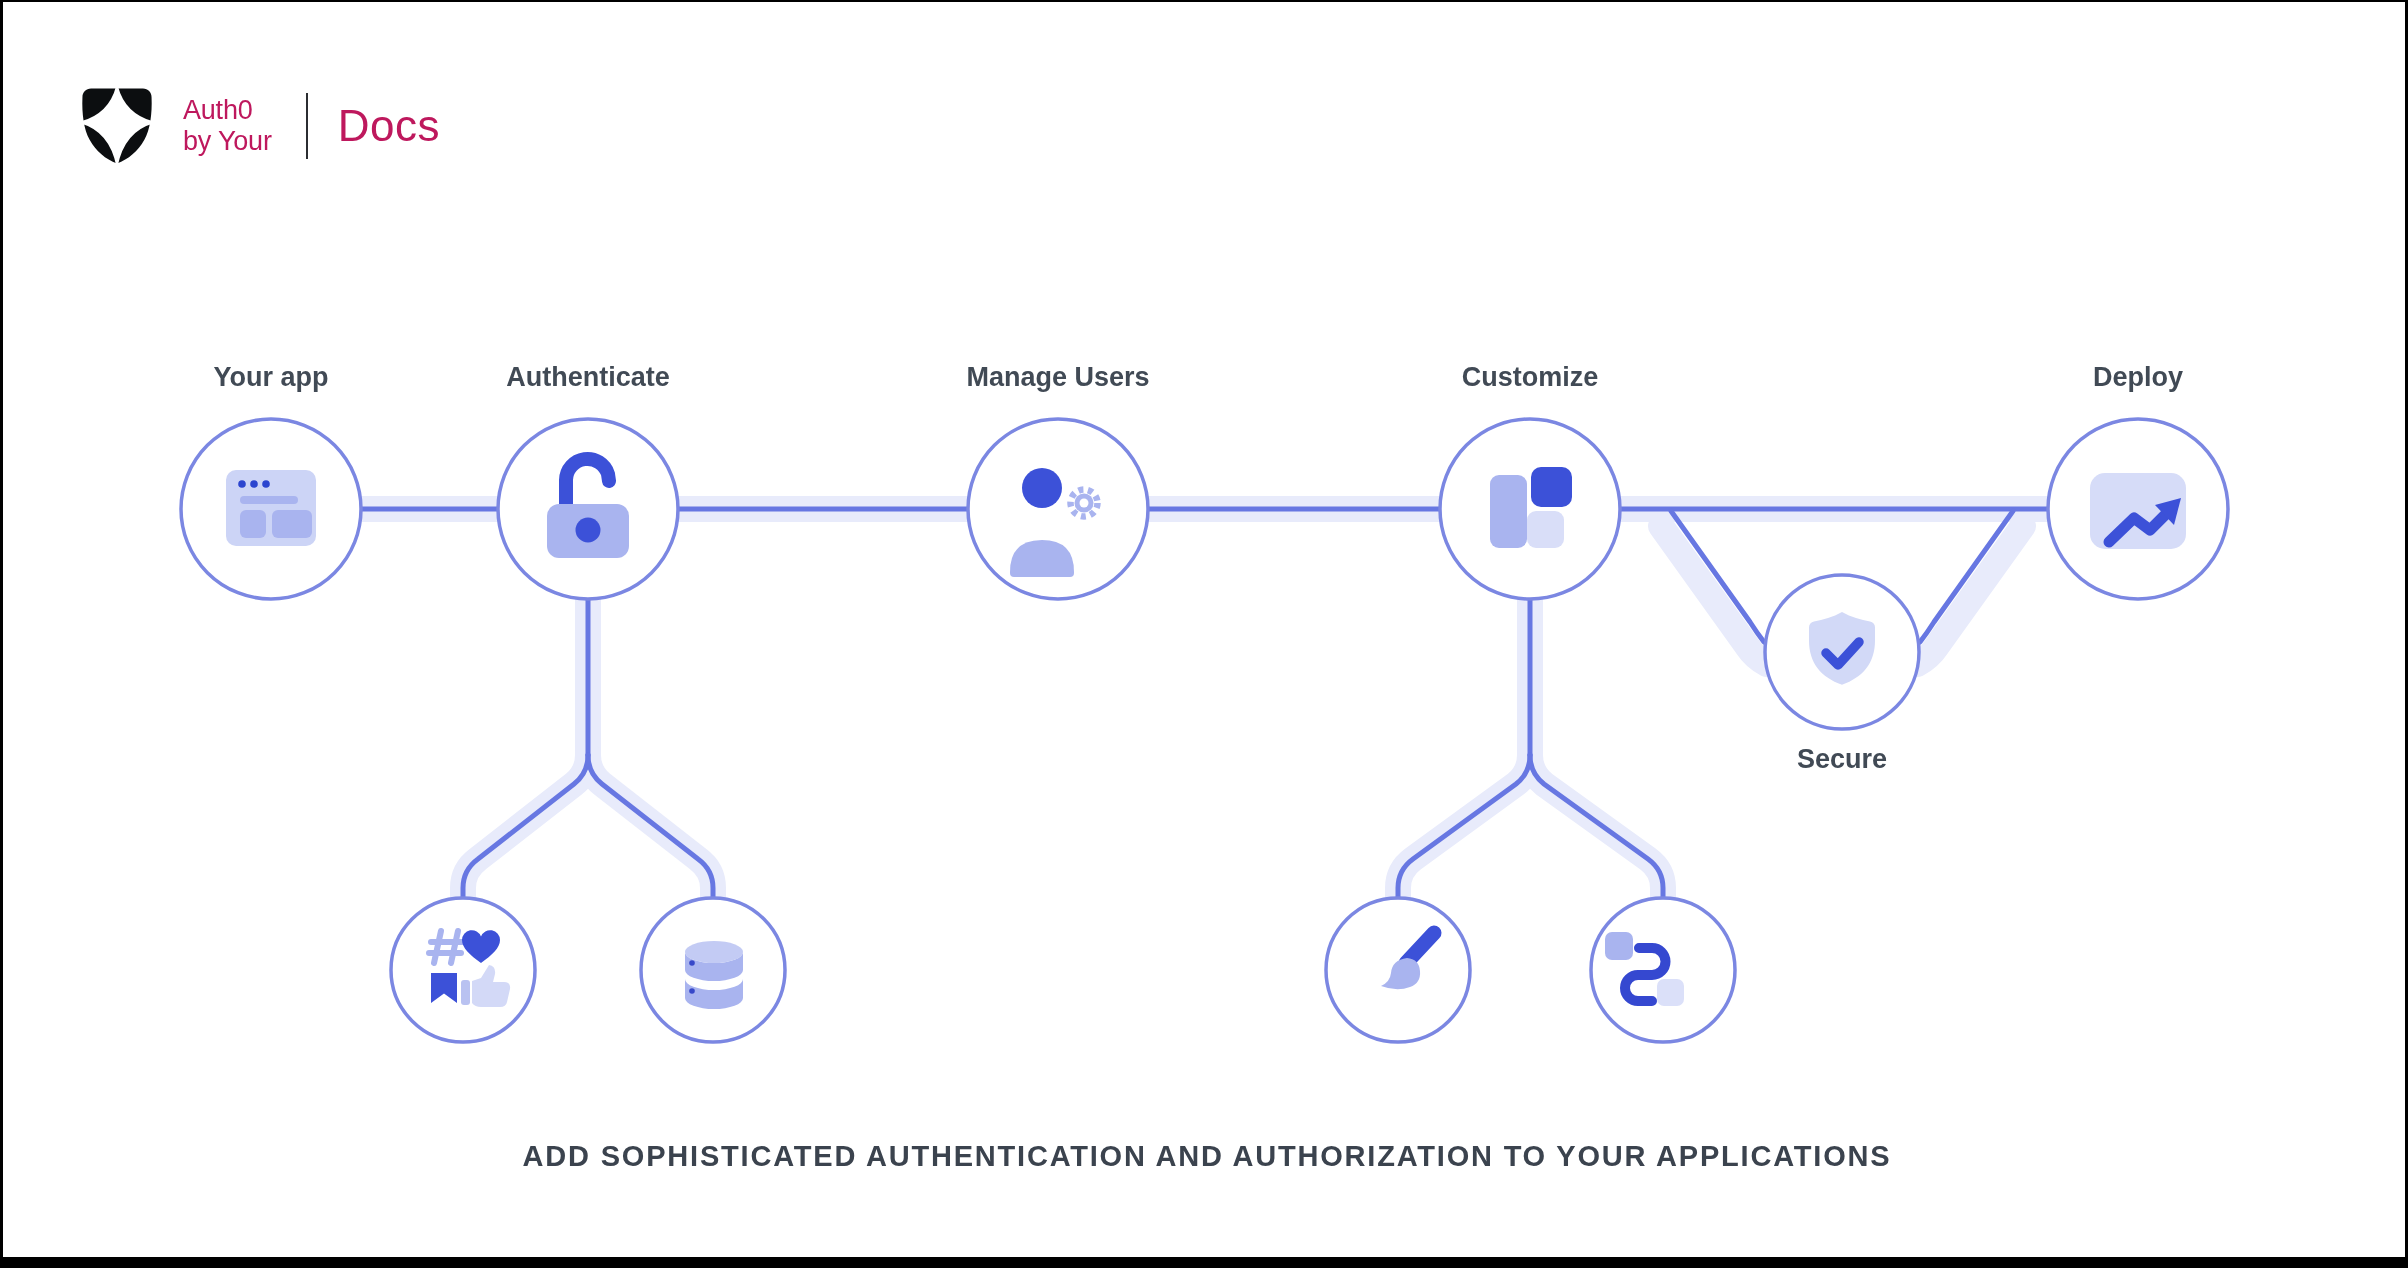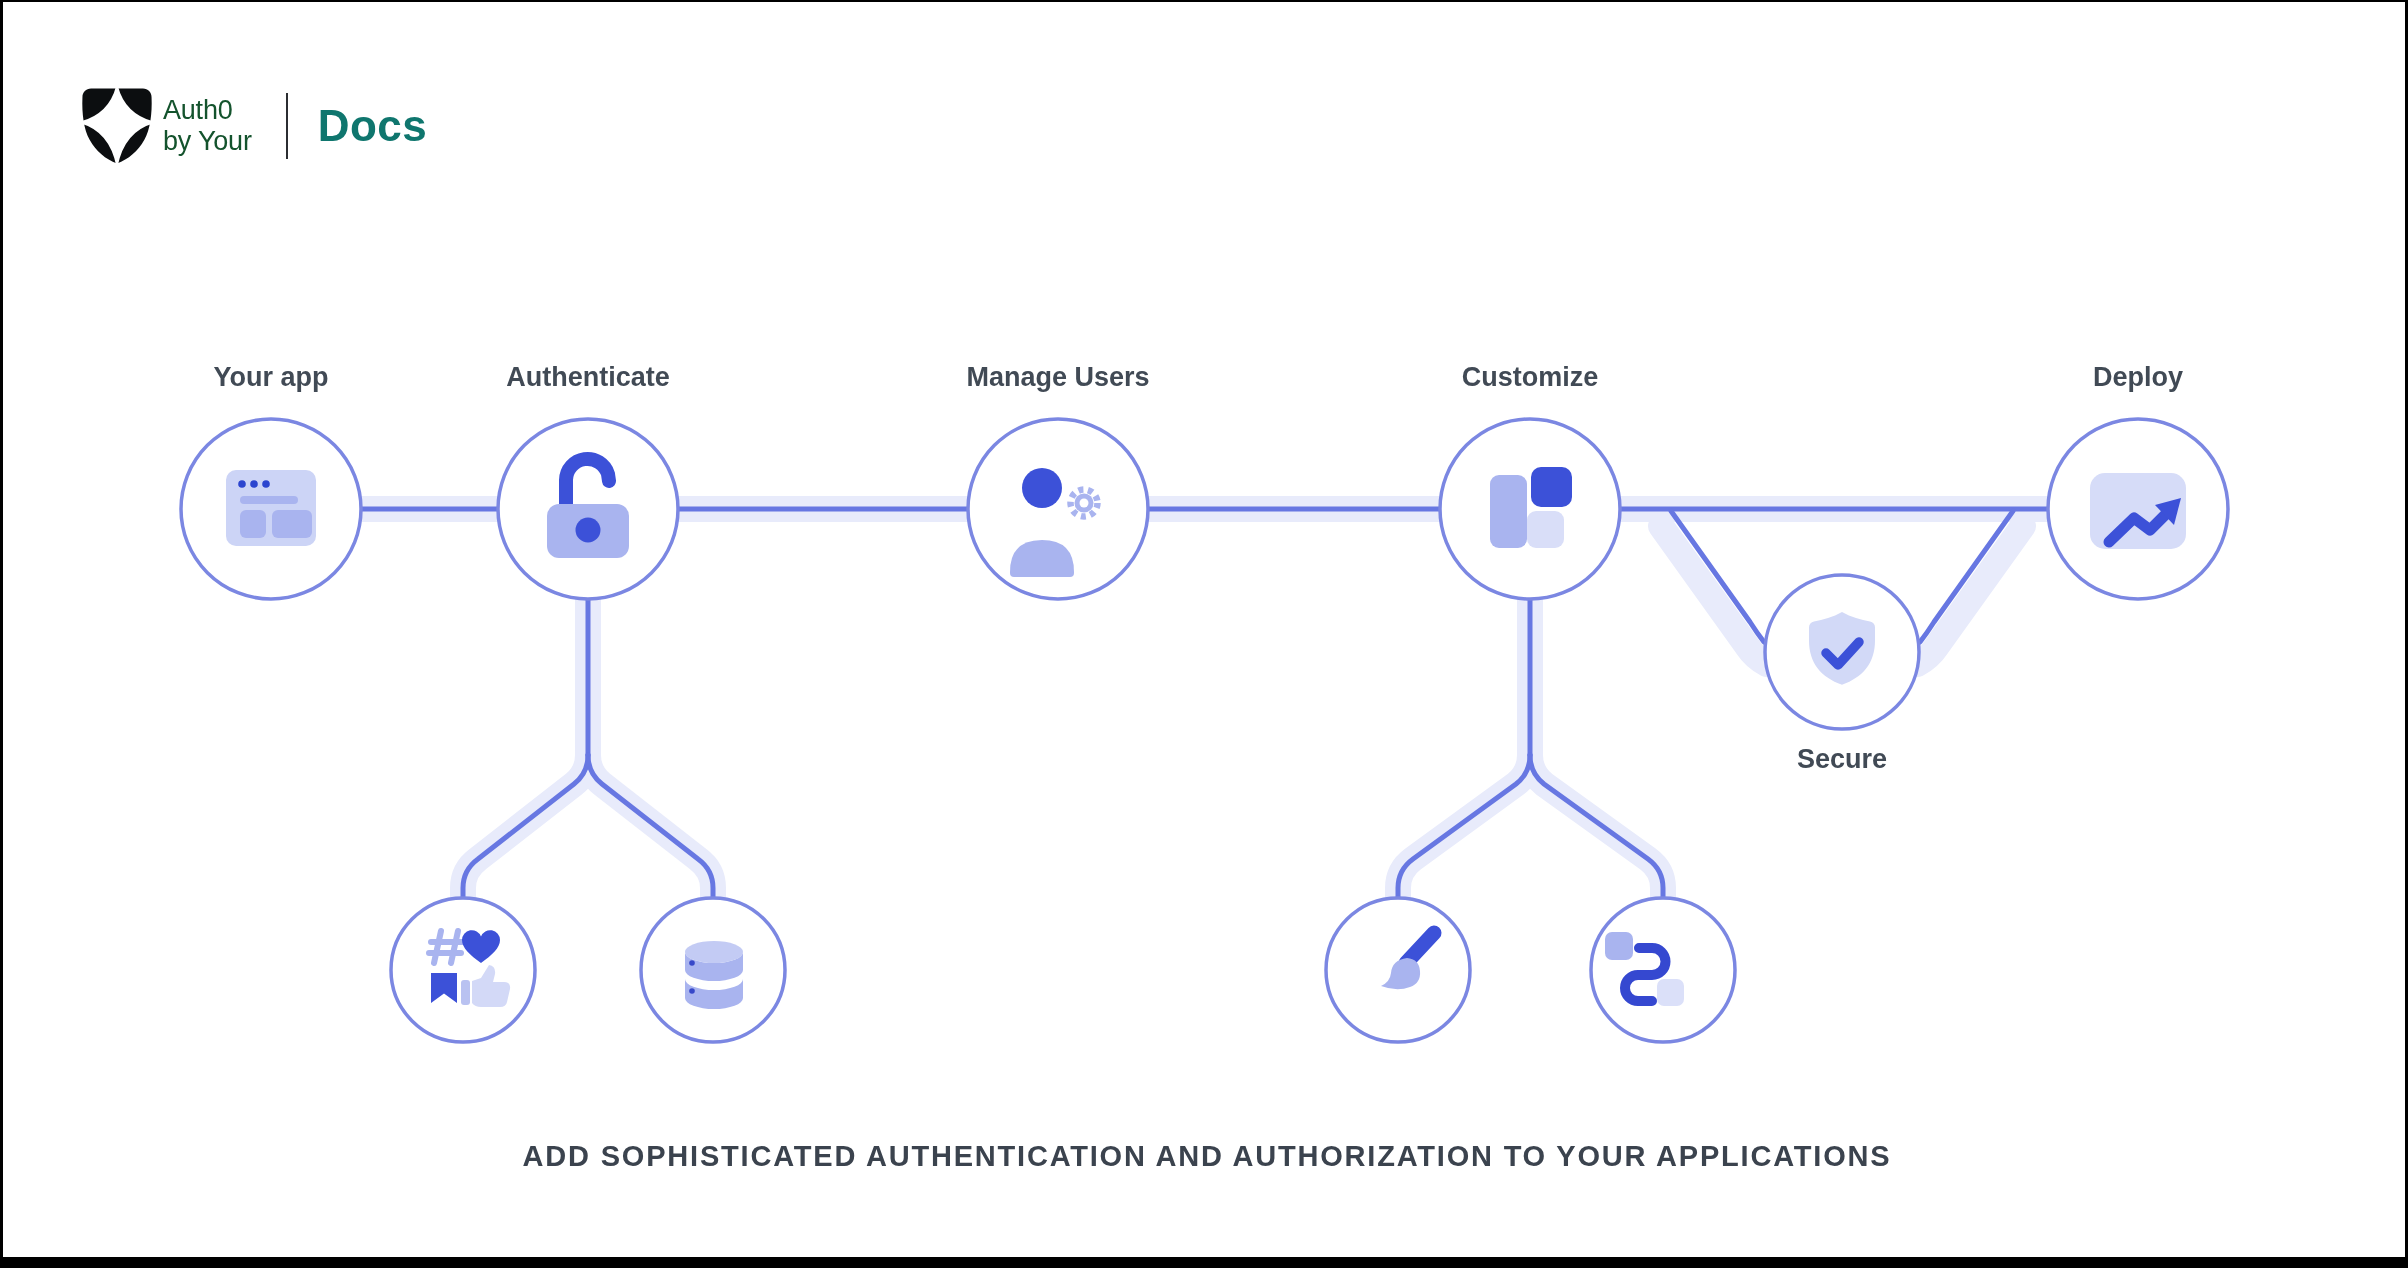--- a/index.html
+++ b/index.html
@@ -18,37 +18,37 @@
   }
   .header {
     position: absolute;
     left: 78px;
     top: 84px;
     display: flex;
     align-items: center;
     cursor: pointer;
   }
   .brand-text {
-    margin-left: 10px;
-    color: #14532d;
+    margin-left: 30px;
+    color: #be185d;
     font-size: 27px;
     line-height: 31px;
     font-weight: 500;
     letter-spacing: -0.2px;
   }
   .header-divider {
     width: 2px;
     height: 66px;
     background: #2b2d31;
     margin: 0 30px 0 34px;
   }
   .product-name {
-    color: #0f766e;
+    color: #be185d;
     font-size: 44px;
-    font-weight: 700;
+    font-weight: 400;
     letter-spacing: 0.5px;
   }
   .diagram-svg { position: absolute; left: 0; top: 0; }
   .node-label {
     font-family: "Liberation Sans", sans-serif;
     font-weight: 700;
     font-size: 27px;
     fill: #414a55;
   }
   .caption-text {

